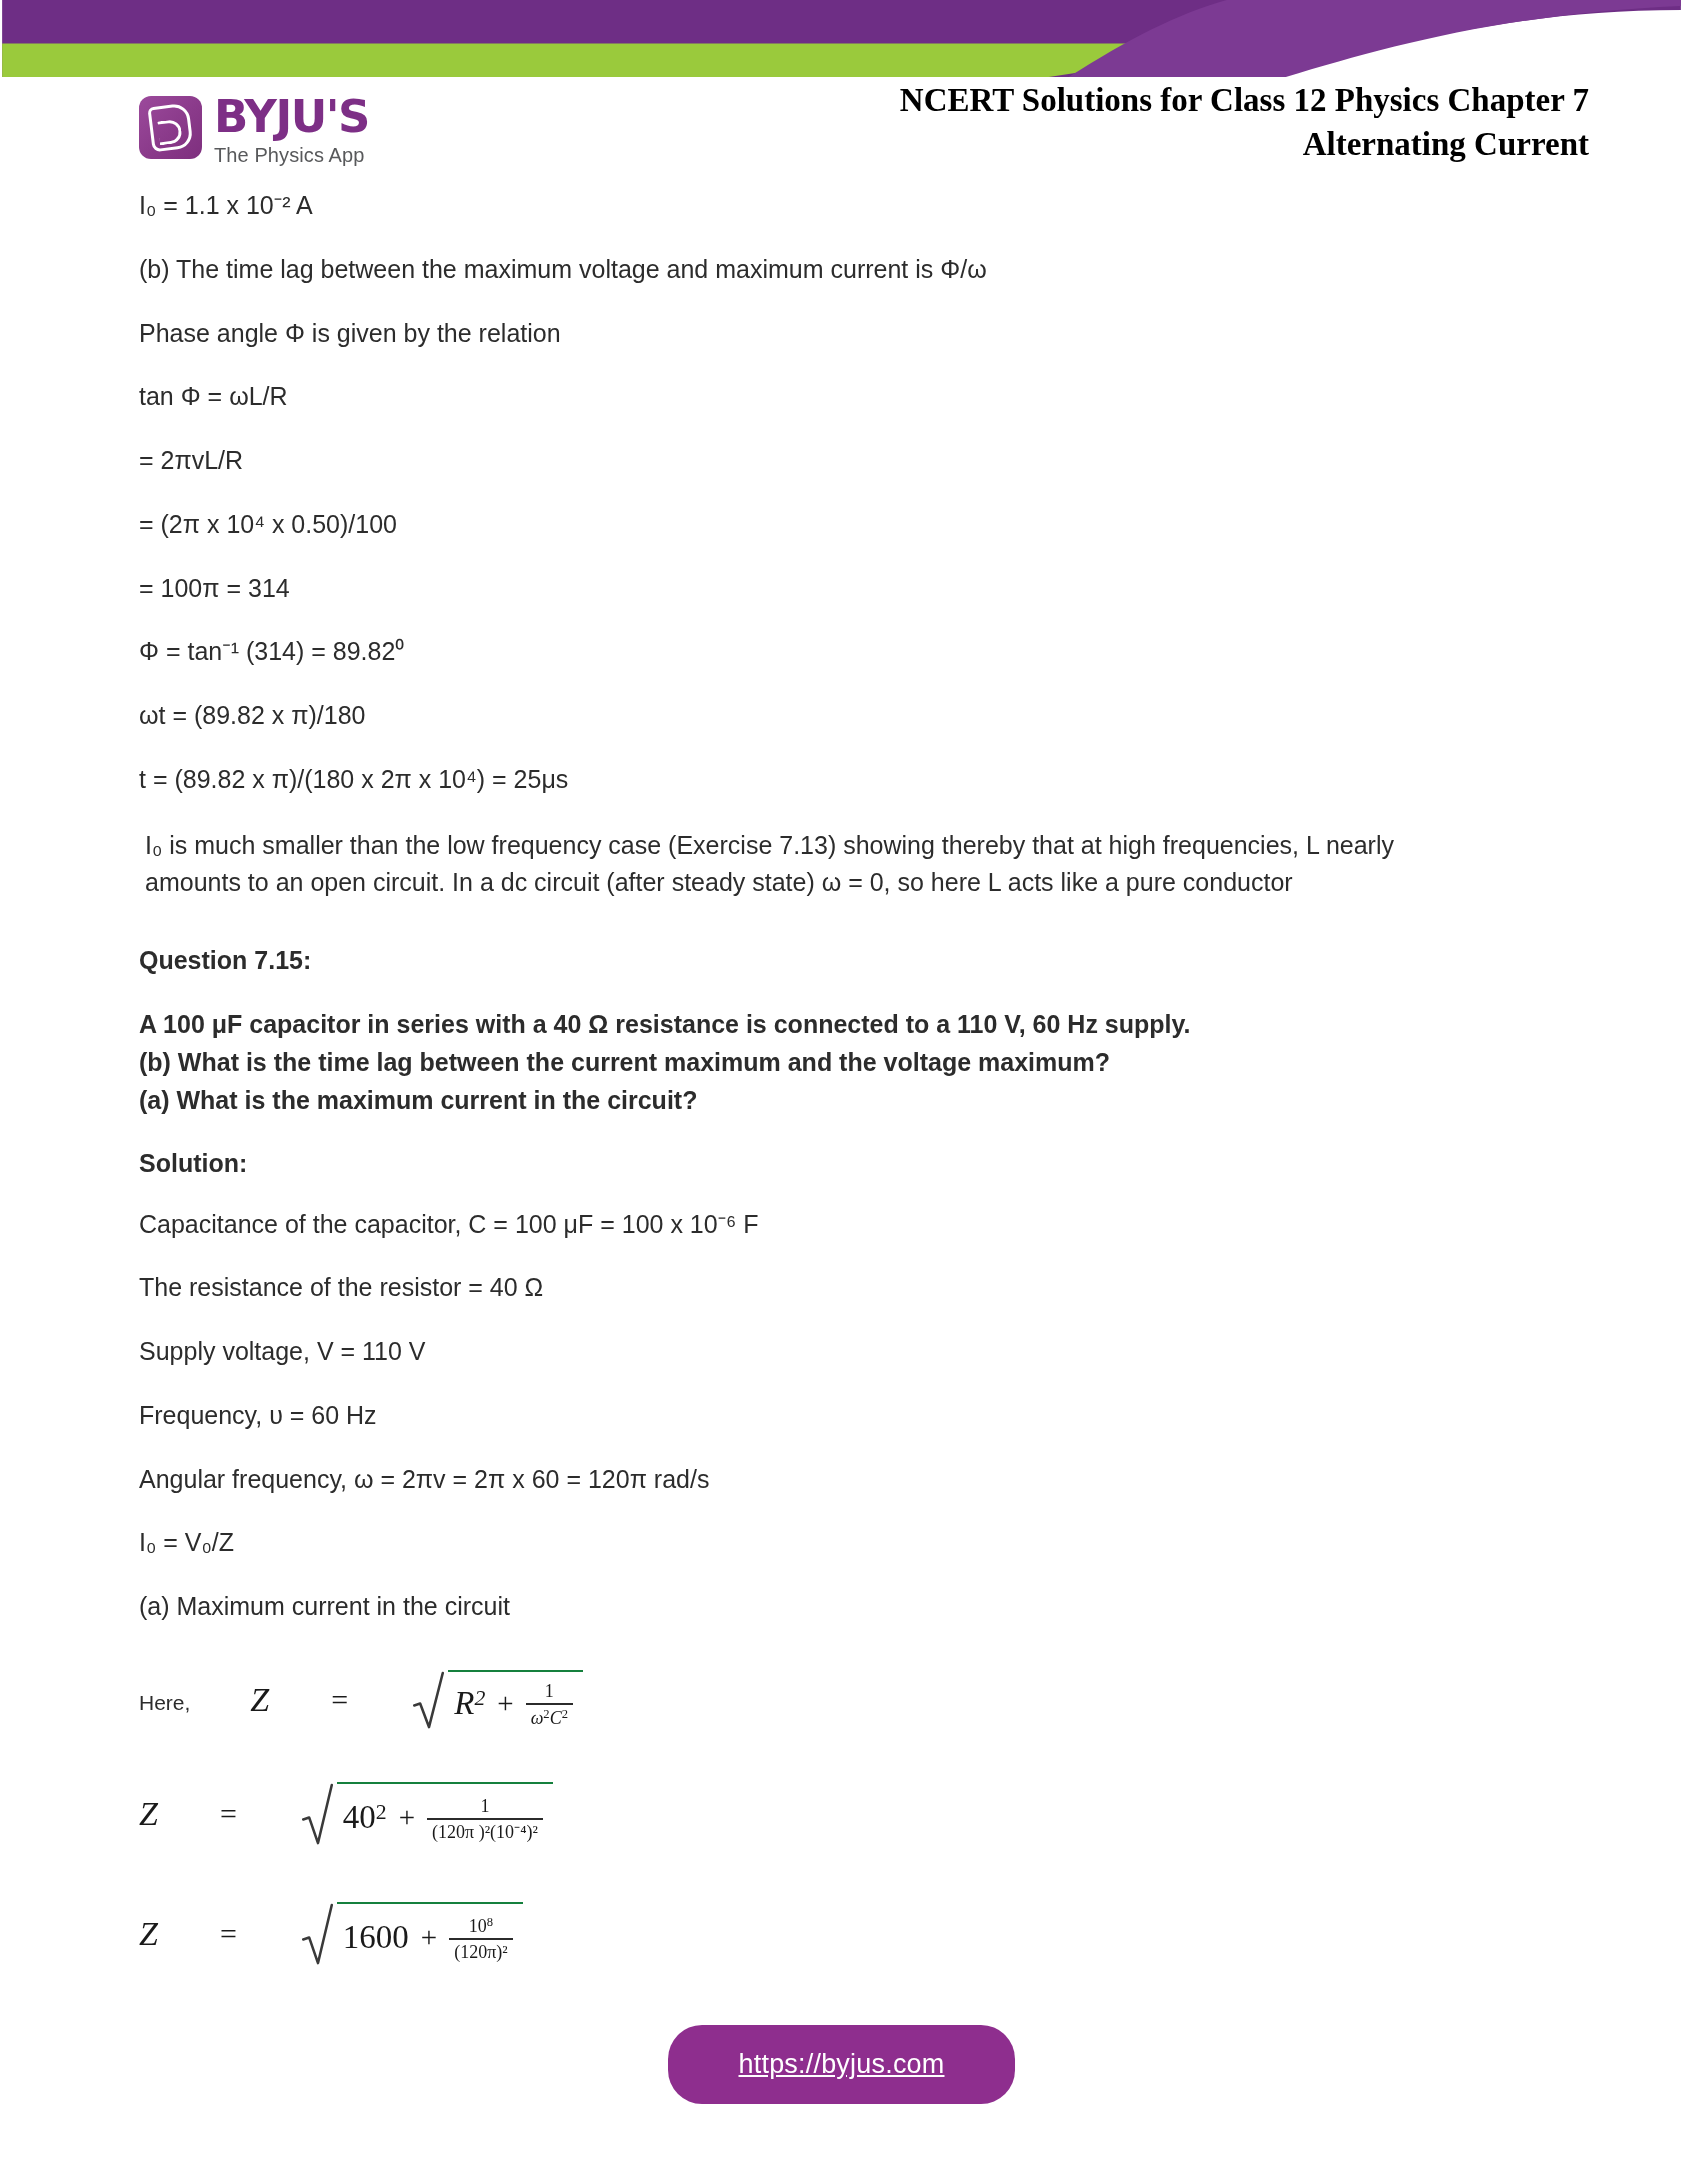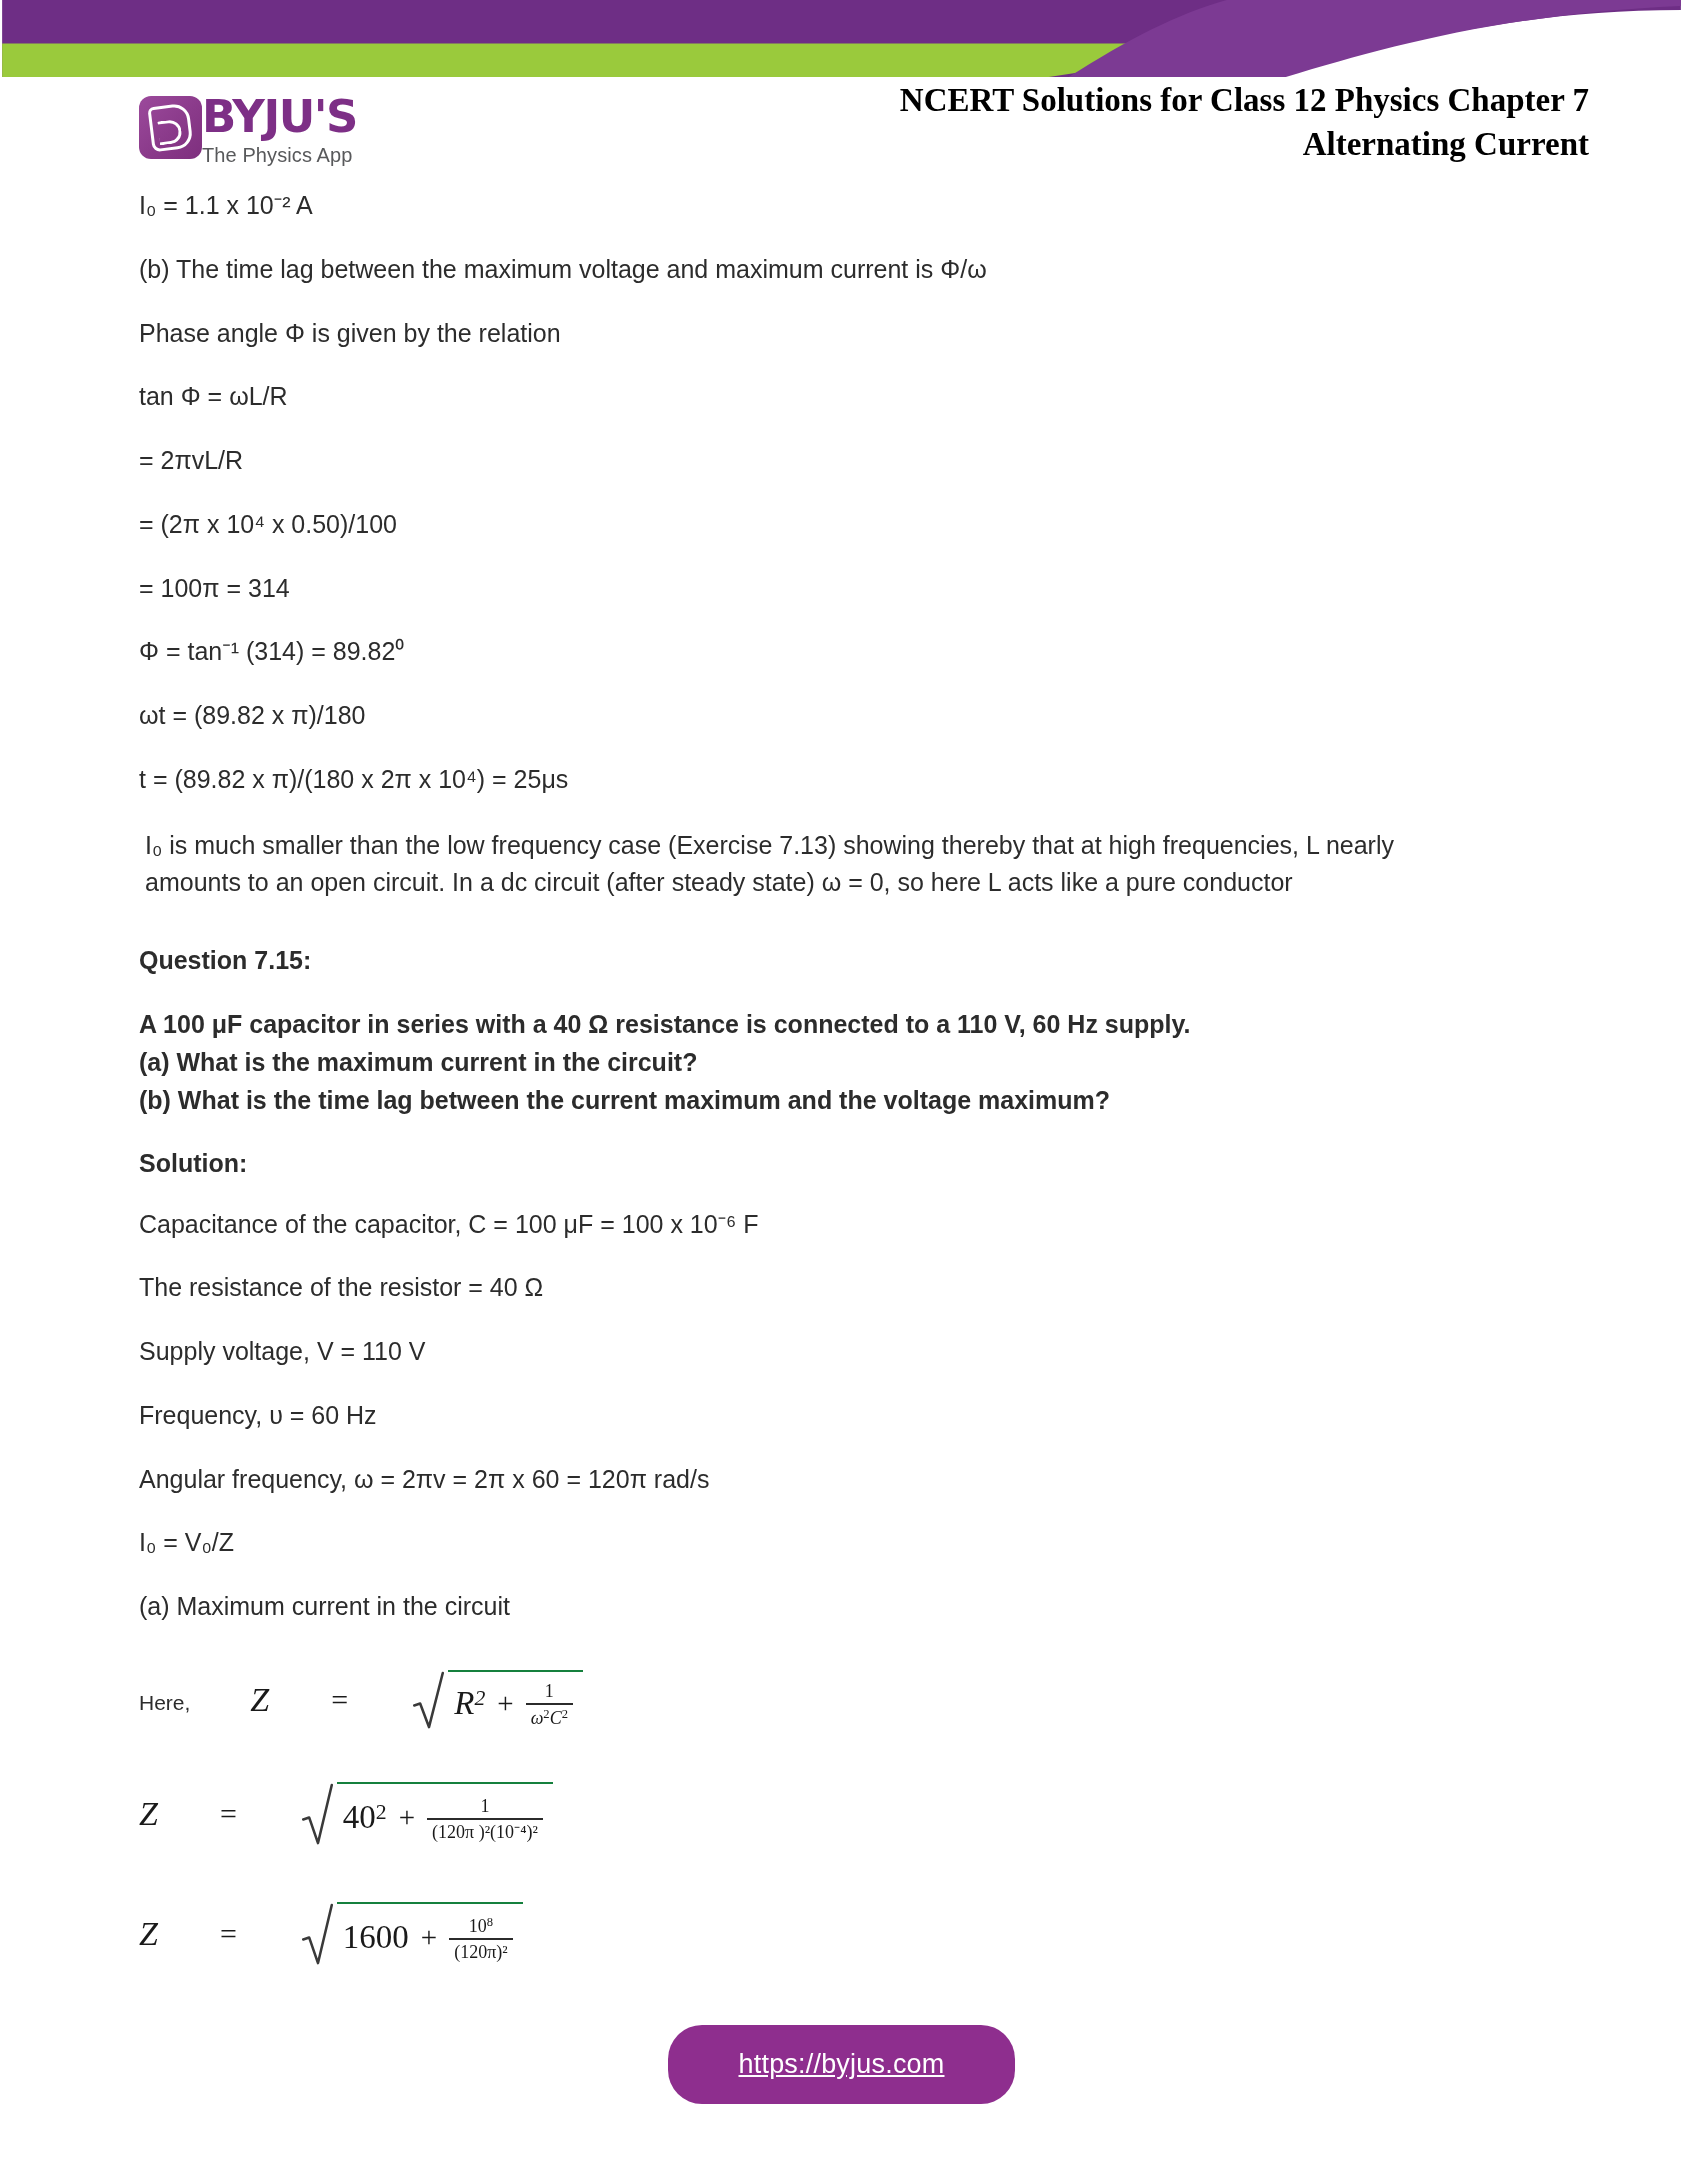--- a/index.html
+++ b/index.html
@@ -55,21 +55,21 @@
     content: "";
     position: absolute;
     left: 5px;
     top: 12px;
     width: 20px;
     height: 18px;
     border: 3px solid #ffffff;
     border-left: none;
     border-radius: 0 14px 14px 0;
   }
-  .logo-text { margin-left: 0; line-height: 1; }
+  .logo-text { margin-left: 12px; line-height: 1; }
   .logo-word {
     font-size: 45px;
     font-weight: bold;
     color: #7d2f86;
     letter-spacing: -1.5px;
     font-family: "DejaVu Sans", sans-serif;
   }
   .logo-tagline {
     font-size: 20px;
     color: #58595b;
@@ -258,22 +258,22 @@
   <div class="line">Φ = tan⁻¹ (314) = 89.82⁰</div>
   <div class="line">ωt = (89.82 x π)/180</div>
   <div class="line">t = (89.82 x π)/(180 x 2π x 10⁴) = 25μs</div>
 
   <div class="para">I₀ is much smaller than the low frequency case (Exercise 7.13) showing thereby that at high frequencies, L nearly amounts to an open circuit. In a dc circuit (after steady state) ω = 0, so here L acts like a pure conductor</div>
 
   <div class="q-head">Question 7.15:</div>
 
   <div class="q-body">
     <div>A 100 μF capacitor in series with a 40 Ω resistance is connected to a 110 V, 60 Hz supply.</div>
+    <div>(b) What is the time lag between the current maximum and the voltage maximum?</div>
     <div>(a) What is the maximum current in the circuit?</div>
-    <div>(b) What is the time lag between the current maximum and the voltage maximum?</div>
   </div>
 
   <div class="sol-head">Solution:</div>
 
   <div class="line">Capacitance of the capacitor, C = 100 μF = 100 x 10⁻⁶ F</div>
   <div class="line">The resistance of the resistor = 40 Ω</div>
   <div class="line">Supply voltage, V = 110 V</div>
   <div class="line">Frequency, υ = 60 Hz</div>
   <div class="line">Angular frequency, ω = 2πv = 2π x 60 = 120π rad/s</div>
   <div class="line">I₀ = V₀/Z</div>

